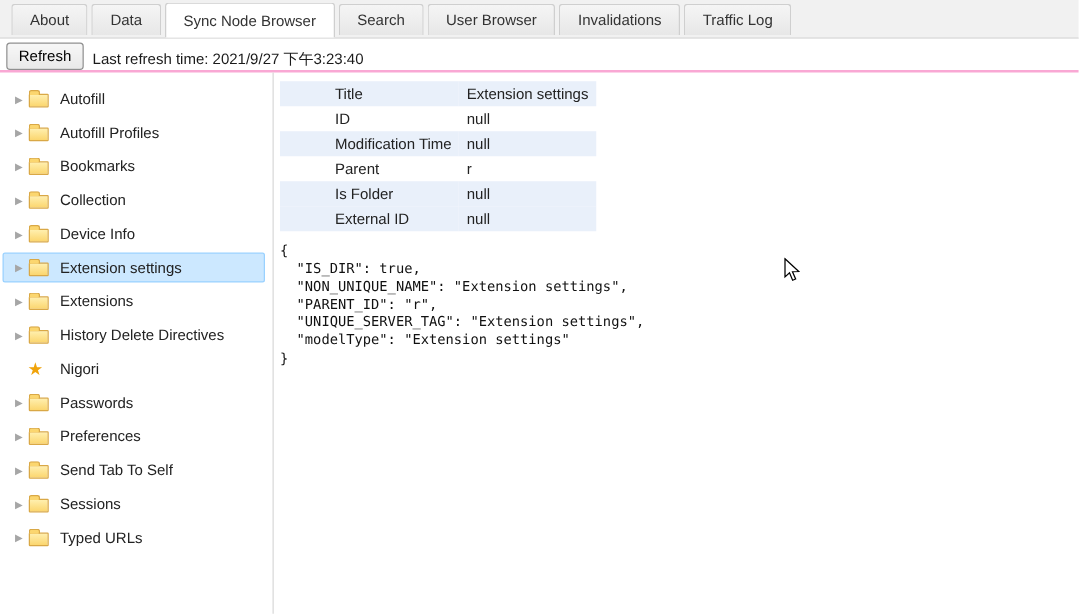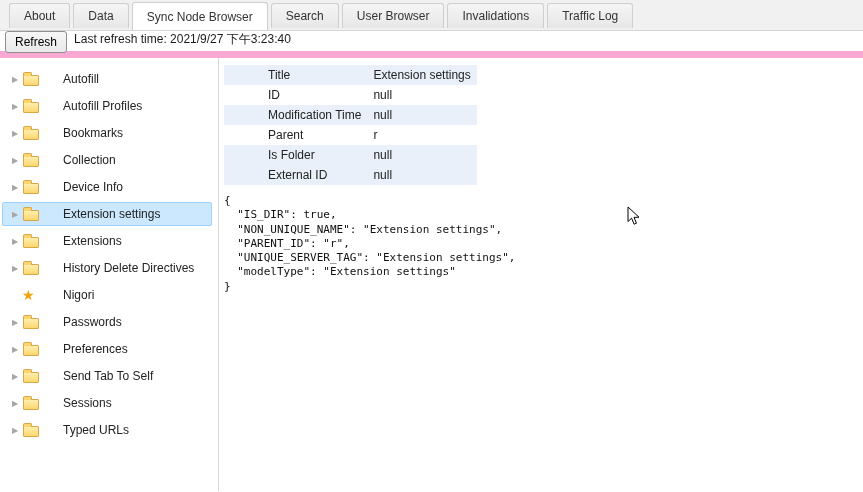--- a/index.html
+++ b/index.html
@@ -28,23 +28,23 @@
     color:#333; white-space:nowrap; cursor:default;
   }
   .tab.active {
     background:#ffffff; font-weight:normal;
     padding-top:7px; padding-bottom:6px;
     margin-bottom:-1px; position:relative; z-index:2;
   }
 
   
   .toolbar {
-    height:27px; display:flex; align-items:flex-start;
+    height:27px; display:flex; align-items:flex-end;
     padding:0 5px; gap:7px;
-    border-bottom:7px solid #f9a8d4;
+    border-bottom:2px solid #f9a8d4;
     background:#ffffff;
   }
   .btn {
     border:1px solid #8f8f8f;
     background:linear-gradient(#f7f7f7,#e9e9e9);
     border-radius:3px; padding:3px 9px;
     font-size:12px; font-family:inherit; cursor:pointer;
   }
   .toolbar-text { font-size:12px; color:#1a1a1a; }
 
@@ -76,21 +76,21 @@
     border:1px solid #d9a846; border-radius:1px;
     margin-top:2px;
   }
   .folder::before {
     content:""; position:absolute; top:-4px; left:-1px;
     width:7px; height:3px;
     background:#fbd66f; border:1px solid #d9a846; border-bottom:none;
     border-radius:2px 2px 0 0;
   }
   .star { color:#f0a30a; font-size:14px; line-height:1; margin-left:-1px; }
-  .tree-label { margin-left:20px; white-space:nowrap;text-align:center; }
+  .tree-label { margin-left:5px; white-space:nowrap;text-align:center; }
 
   
   .details { flex:1; padding:7px 0 0 5px; position:relative; }
   table.detail { border-collapse:collapse; }
   table.detail td {
     padding:3px 6px; height:20px;
     font-size:12px; vertical-align:middle; white-space:nowrap;
   }
   table.detail td.k { width:99px;padding-left:44px; }
   table.detail td.v { min-width:110px; }

